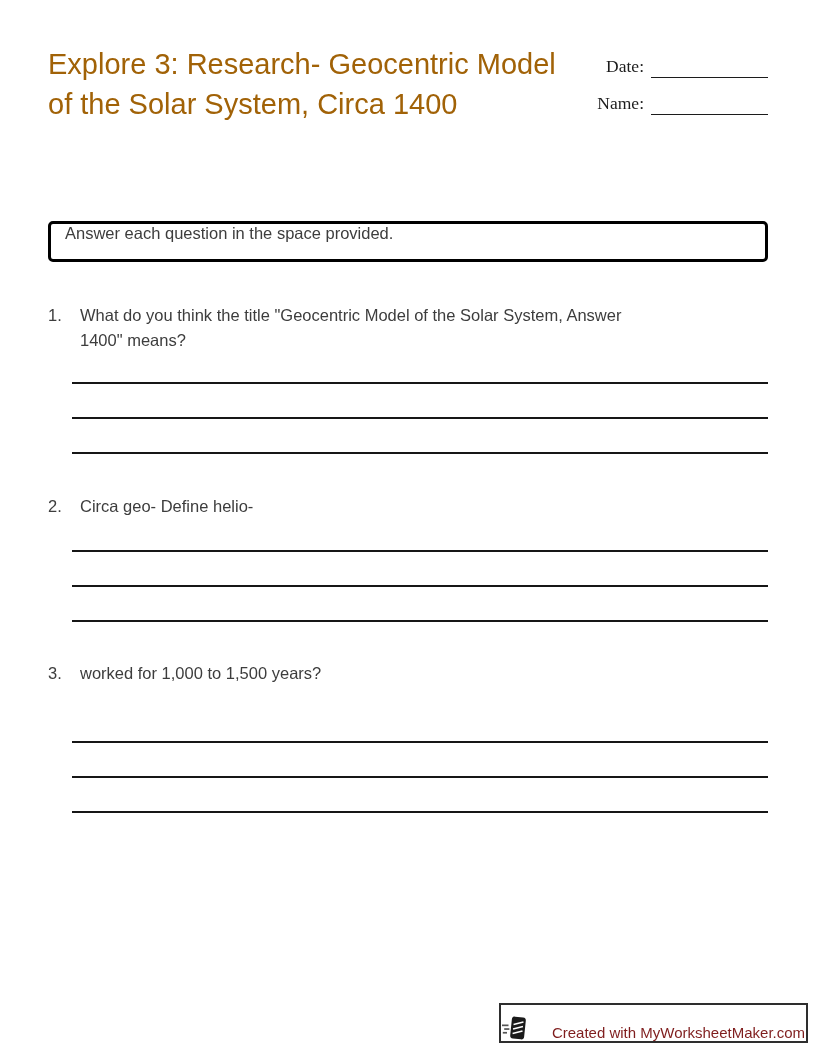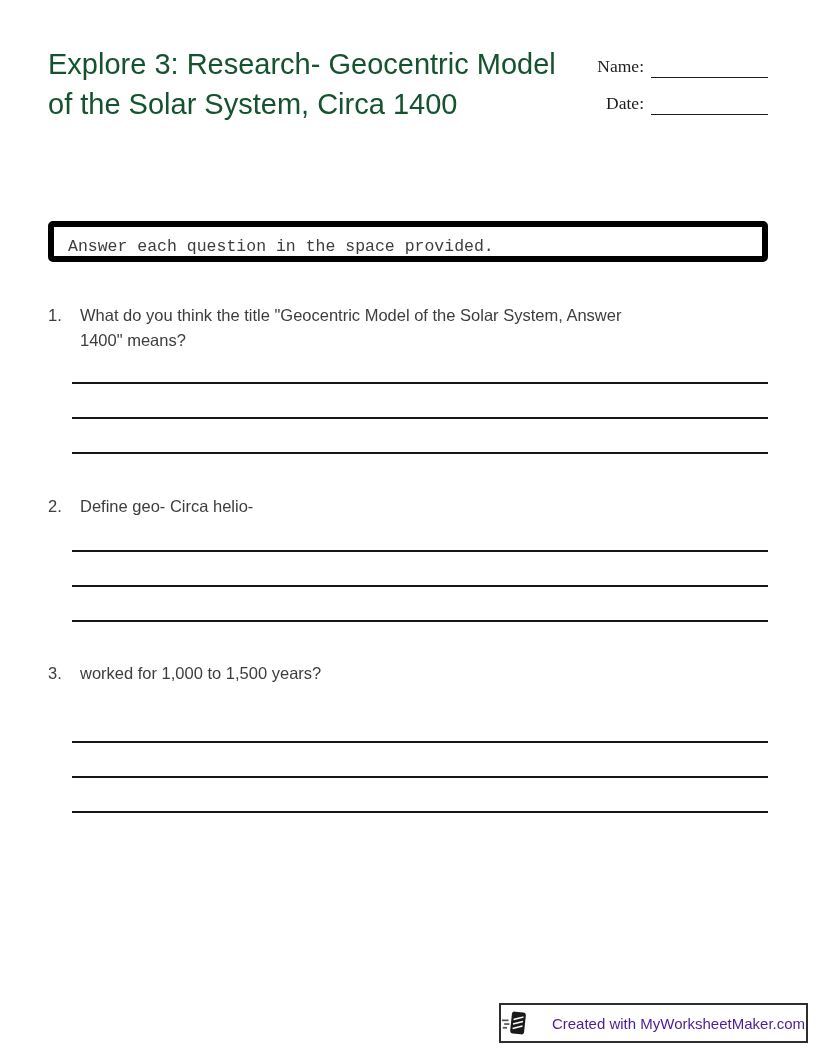--- a/index.html
+++ b/index.html
@@ -14,21 +14,21 @@
 
   
   .title {
     position: absolute;
     left: 48px;
     top: 44px;
     width: 515px;
     font-size: 29px;
     line-height: 40px;
     font-weight: 400;
-    color: #14532d;
+    color: #a16207;
   }
 
   
   .namedate {
     position: absolute;
     left: 592px;
     top: 50px;
     width: 176px;
   }
   .nd-row {
@@ -53,28 +53,27 @@
   }
 
   
   .instructions {
     position: absolute;
     left: 48px;
     top: 221px;
     width: 720px;
     height: 41px;
     box-sizing: border-box;
-    border: 6px solid #000000;
+    border: 3px solid #000000;
     border-radius: 5px;
     display: flex;
-    align-items: flex-end;
+    align-items: flex-start;
     padding: 0 14px;
     font-size: 16.5px;
     color: #3d3d3d;
-    font-family: Liberation Mono, monospace;
   }
 
   
   .question {
     position: absolute;
     left: 48px;
     display: flex;
     font-size: 16.5px;
     line-height: 24.5px;
     color: #3d3d3d;
@@ -105,42 +104,42 @@
   .footer {
     position: absolute;
     left: 499px;
     top: 1003px;
     width: 309px;
     height: 40px;
     box-sizing: border-box;
     border: 2px solid #2e2e2e;
     background: #ffffff;
     display: flex;
-    align-items: center;
+    align-items: flex-end;
     justify-content: center;
     gap: 25px;
     font-size: 15px;
-    color: #4c1d95;
+    color: #7f1d1d;
   }
   .logo { flex: 0 0 auto; display: block; }
 </style>
 </head>
 <body>
 
 <div class="page">
 
   <div class="title">Explore 3: Research- Geocentric Model of the Solar System, Circa 1400</div>
 
   <div class="namedate">
     <div class="nd-row">
-      <span class="nd-label">Name:</span>
+      <span class="nd-label">Date:</span>
       <span class="nd-line"></span>
     </div>
     <div class="nd-row">
-      <span class="nd-label">Date:</span>
+      <span class="nd-label">Name:</span>
       <span class="nd-line"></span>
     </div>
   </div>
 
   <div class="instructions">
     <span>Answer each question in the space provided.</span>
   </div>
 
   <div class="question q1">
     <div class="q-num">1.</div>
@@ -151,21 +150,21 @@
   </div>
   <div class="lines lines-q1">
     <div class="answer-line"></div>
     <div class="answer-line"></div>
     <div class="answer-line"></div>
   </div>
 
   <div class="question q2">
     <div class="q-num">2.</div>
     <div class="q-text">
-      <span>Define geo- Circa helio-</span>
+      <span>Circa geo- Define helio-</span>
     </div>
   </div>
   <div class="lines lines-q2">
     <div class="answer-line"></div>
     <div class="answer-line"></div>
     <div class="answer-line"></div>
   </div>
 
   <div class="question q3">
     <div class="q-num">3.</div>

